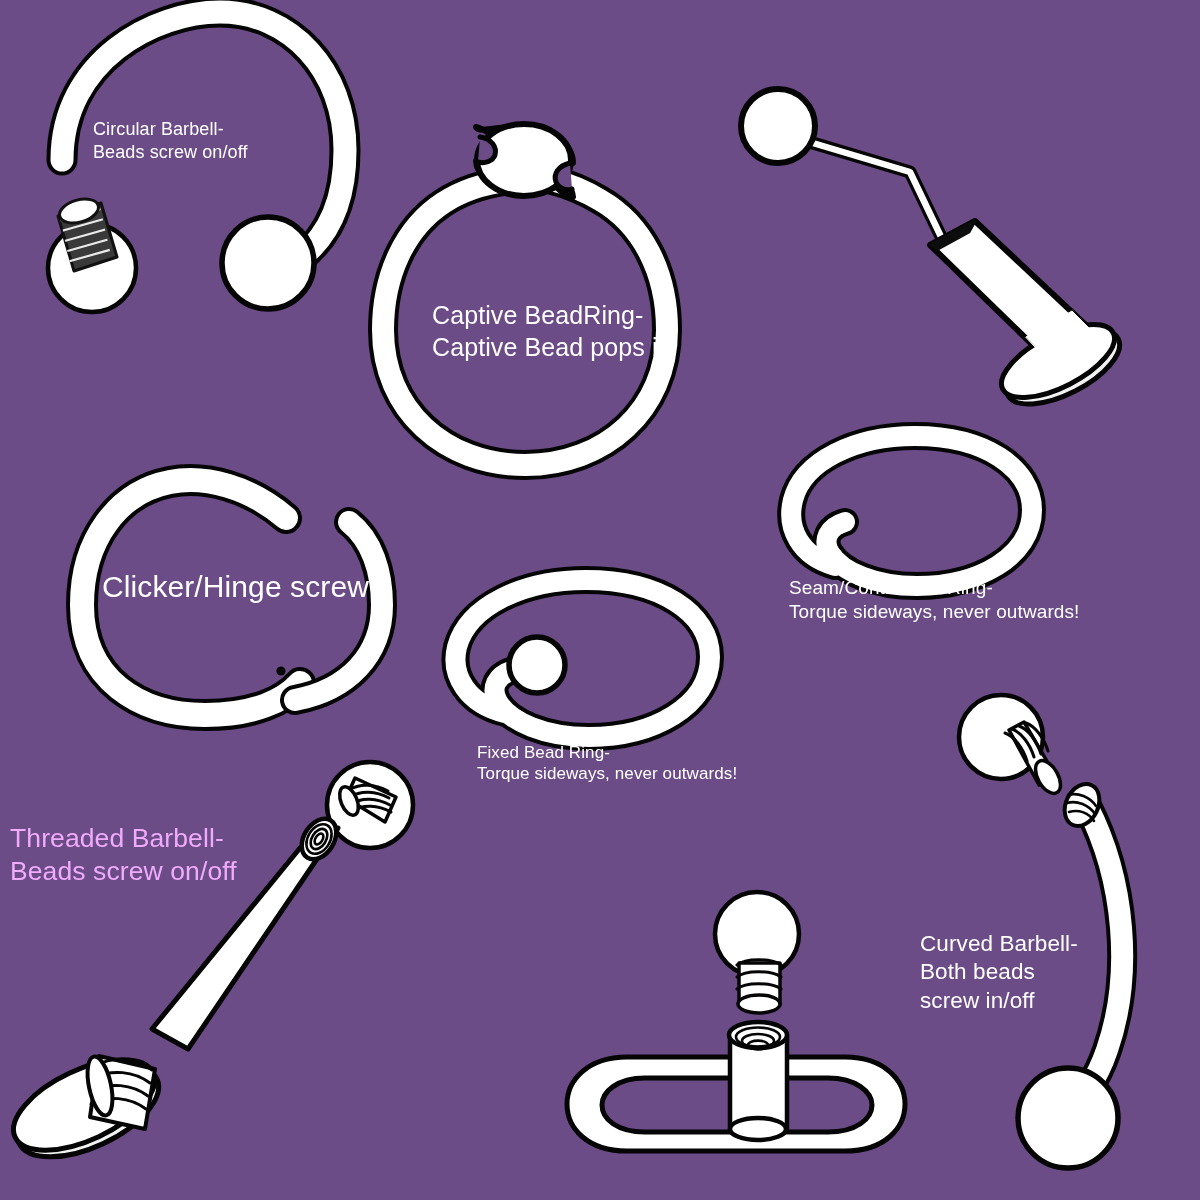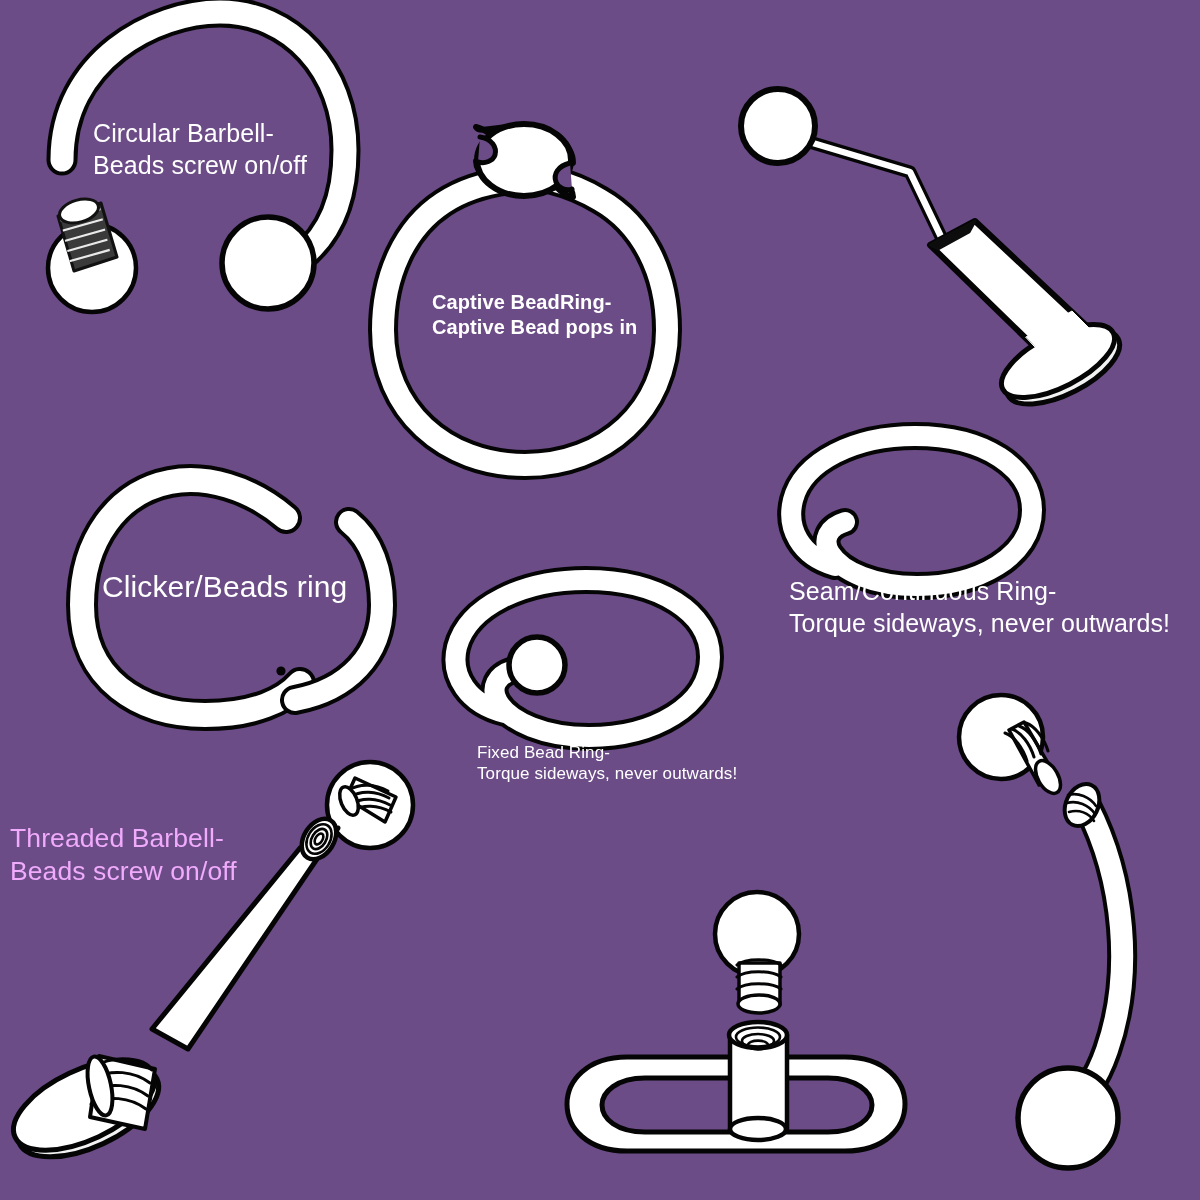--- a/index.html
+++ b/index.html
@@ -28,25 +28,25 @@
   }
   .label {
     position: absolute;
     color: #ffffff;
     font-family: "Liberation Sans", sans-serif;
     line-height: 1.26;
     white-space: pre;
     letter-spacing: 0.1px;
   }
   
-  #lbl-circular      { left: 93px;  top: 118px; font-size: 25px; }
+  #lbl-circular      { left: 93px;  top: 118px; font-size: 18px; }
   #lbl-pressfit      { left: 818px; top: 36px;  font-size: 25.5px; }
-  #lbl-captive       { left: 432px; top: 290px; font-size: 20px; font-weight: bold; }
+  #lbl-captive       { left: 432px; top: 300px; font-size: 25px; }
   #lbl-clicker       { left: 102px; top: 568px; font-size: 30px; }
-  #lbl-seam          { left: 789px; top: 576px; font-size: 25px; }
+  #lbl-seam          { left: 789px; top: 576px; font-size: 19px; }
   #lbl-fixedbead     { left: 477px; top: 742px; font-size: 17px; }
   #lbl-threaded      { left: 10px;  top: 822px; font-size: 26.5px; }
   #lbl-surface       { left: 466px; top: 975px; font-size: 25.5px; }
   #lbl-curved        { left: 920px; top: 930px; font-size: 22.5px; }
 </style>
 </head>
 <body>
 
 <div id="canvas">
 
@@ -296,26 +296,29 @@
     </g>
   </svg>
 
   <div class="label" id="lbl-circular" style="color: rgb(255, 255, 255);">Circular Barbell-
 Beads screw on/off</div>
 
 
   <div class="label" id="lbl-captive" style="color: rgb(255, 255, 255);">Captive BeadRing-
 Captive Bead pops in</div>
 
-  <div class="label" id="lbl-clicker" style="color: rgb(255, 255, 255);">Clicker/Beads ring</div>
+  <div class="label" id="lbl-clicker" style="color: rgb(255, 255, 255);">Clicker/Hinge screw</div>
 
   <div class="label" id="lbl-seam" style="color: rgb(255, 255, 255);">Seam/Continuous Ring-
 Torque sideways, never outwards!</div>
 
   <div class="label" id="lbl-fixedbead" style="color: rgb(255, 255, 255);">Fixed Bead Ring-
 Torque sideways, never outwards!</div>
 
   <div class="label" id="lbl-threaded" style="color: #f0abfc;">Threaded Barbell-
 Beads screw on/off</div>
 
 
+  <div class="label" id="lbl-curved" style="color: rgb(255, 255, 255);">Curved Barbell-
+Both beads
+screw in/off</div>
 
 </div>
 
 </body></html>

